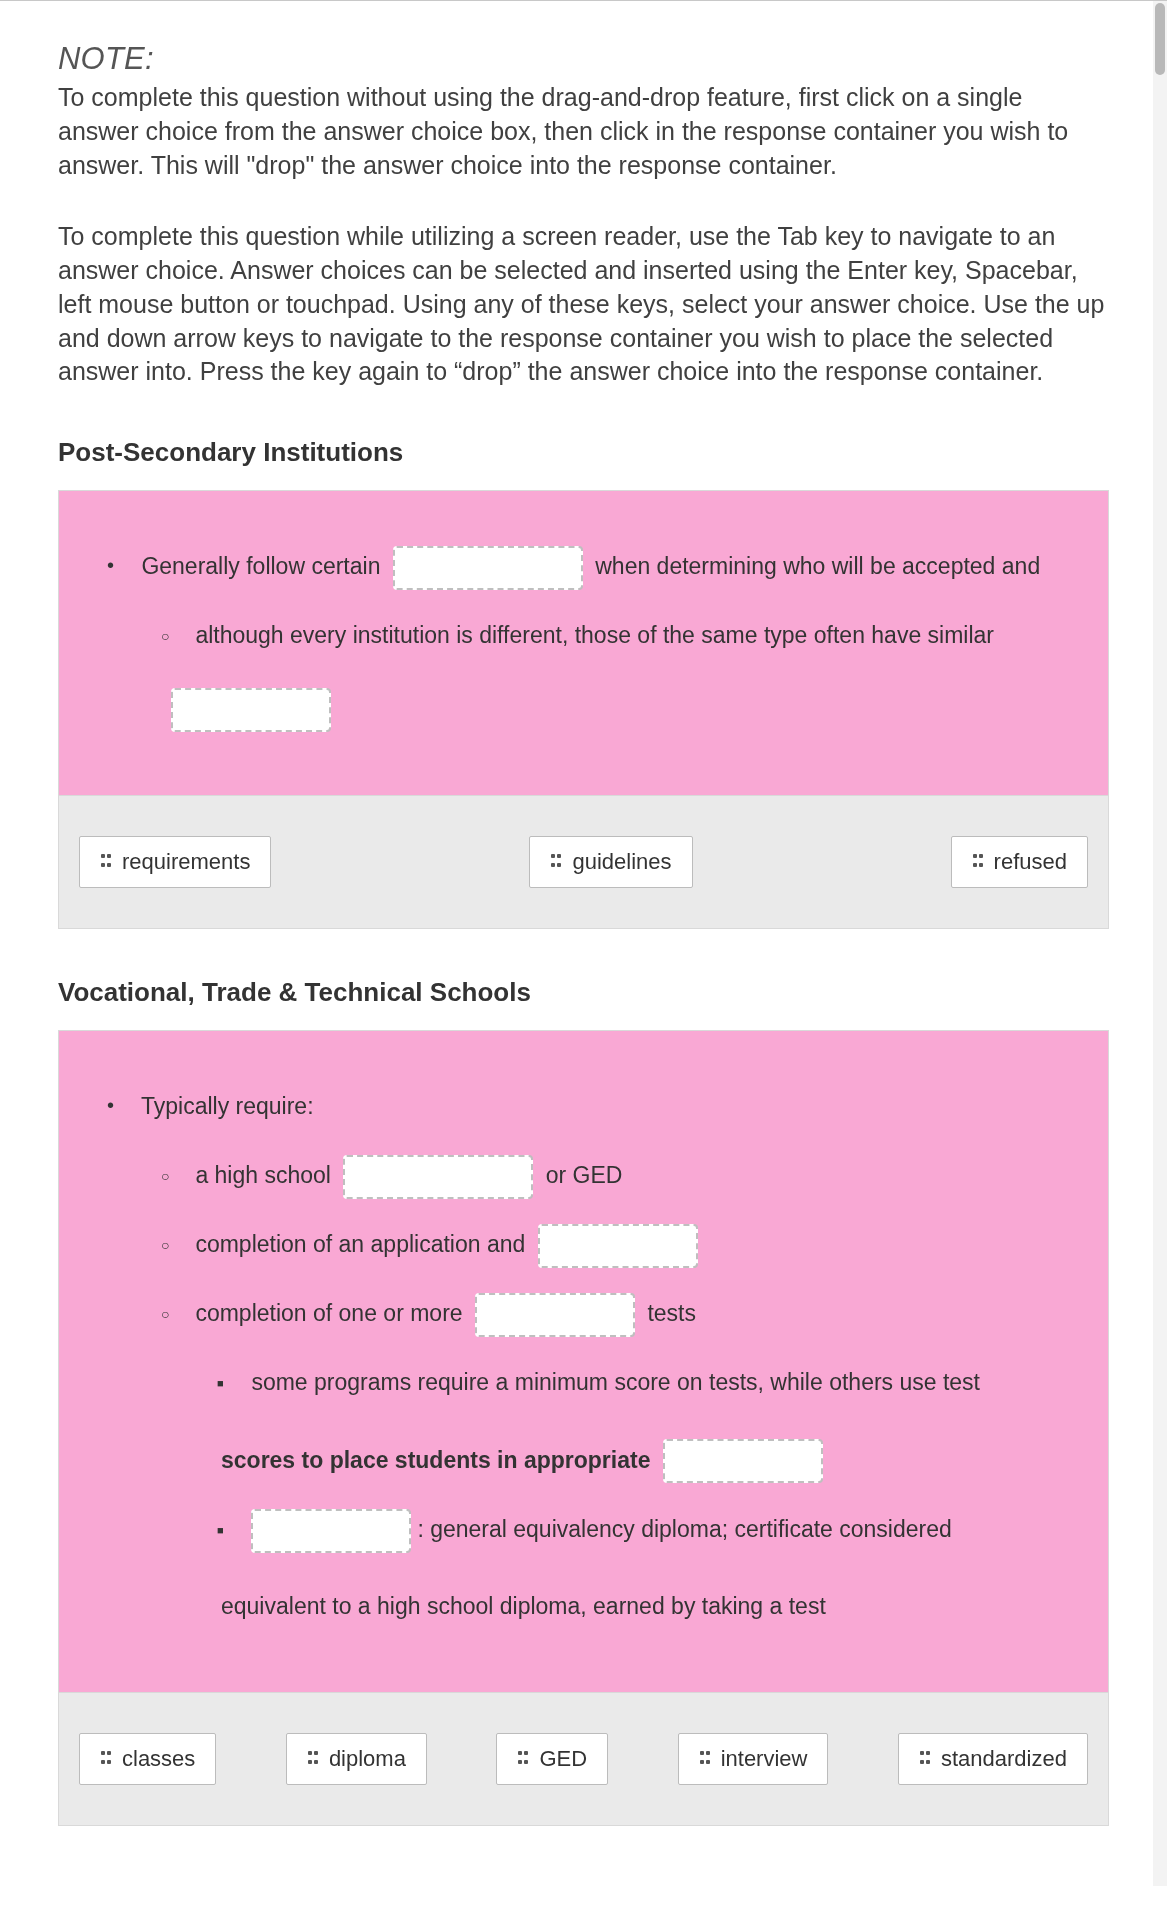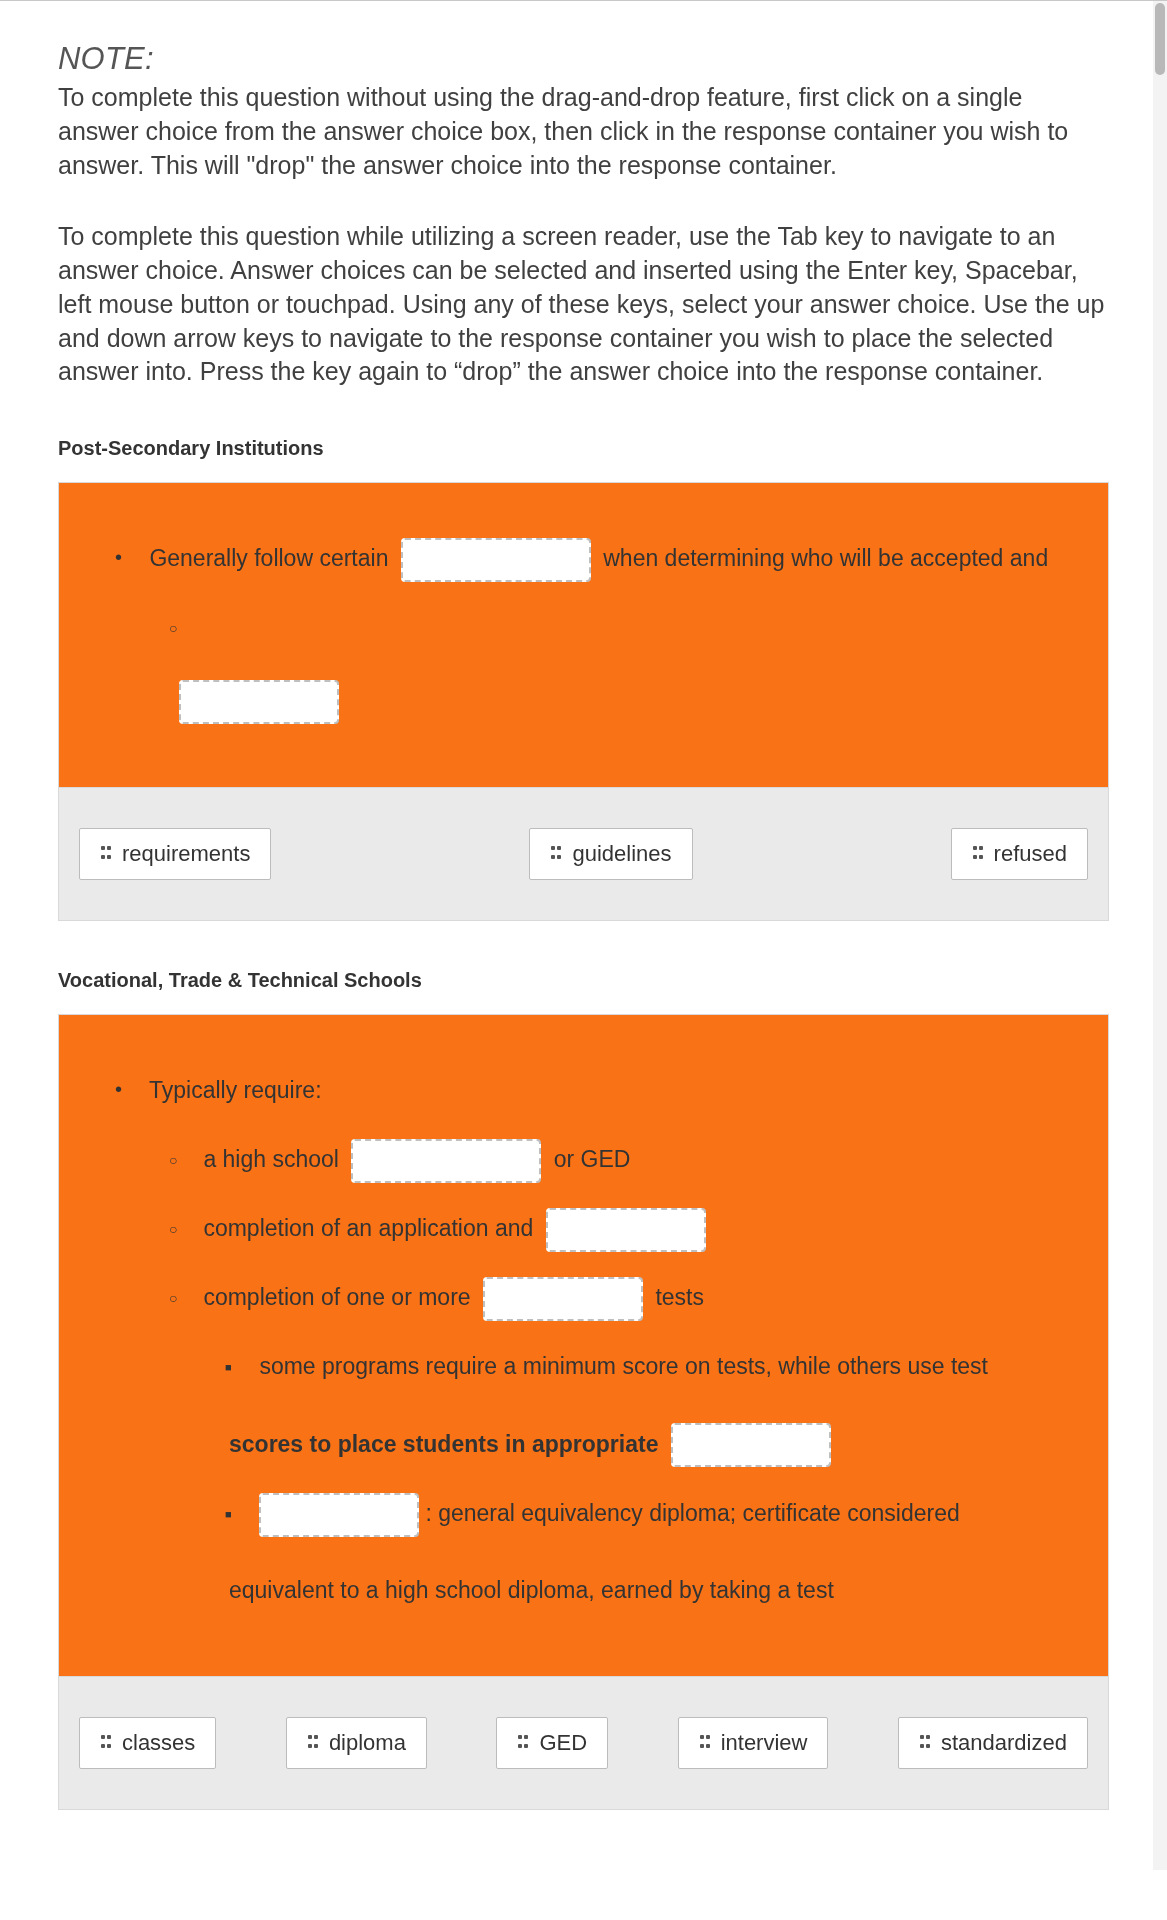--- a/index.html
+++ b/index.html
@@ -38,30 +38,29 @@
   letter-spacing: 0.2px;
   margin-bottom: 4px;
 }
 .note-para {
   font-size: 25px;
   line-height: 1.35;
   color: #404040;
   margin-bottom: 38px;
 }
 .section-heading {
-  font-size: 20px;
+  font-size: 26px;
   font-weight: 600;
   color: #333;
   margin: 48px 0 22px 0;
 }
 .panel {
   border: 1px solid #d9d9d9;
   border-bottom: none;
-  background: #f97316;
-  padding-left: 8px;
+  background: #f9a8d4;
 }
 .panel-body {
   padding: 48px 36px 58px 36px;
   font-size: 23px;
   line-height: 2.4;
   color: #333;
 }
 .answer-bank {
   background: #eaeaea;
   border: 1px solid #d9d9d9;
@@ -159,20 +158,21 @@
     <div class="panel-body">
       <ul class="l1">
         <li>
           <span class="li-text">
             <span>Generally follow certain</span>
             <span class="drop-slot"></span>
             <span>when determining who will be accepted and</span>
           </span>
           <ul class="l2">
             <li>
+              <span class="li-text">although every institution is different, those of the same type often have similar</span>
               <div class="cont-block" style="padding-left:0; margin-top:18px;">
                 <span class="drop-slot narrow"></span>
               </div>
             </li>
           </ul>
         </li>
       </ul>
     </div>
   </div>
   <div class="answer-bank">

